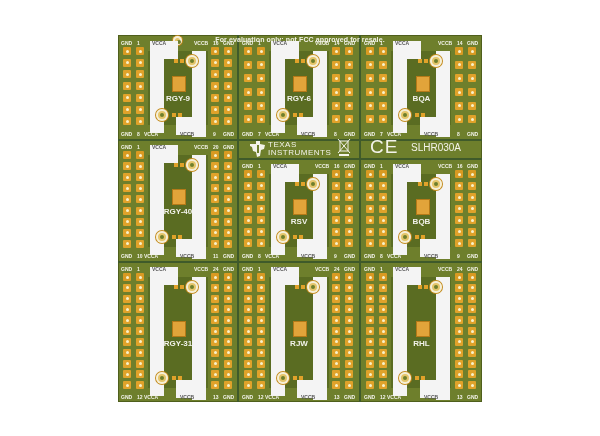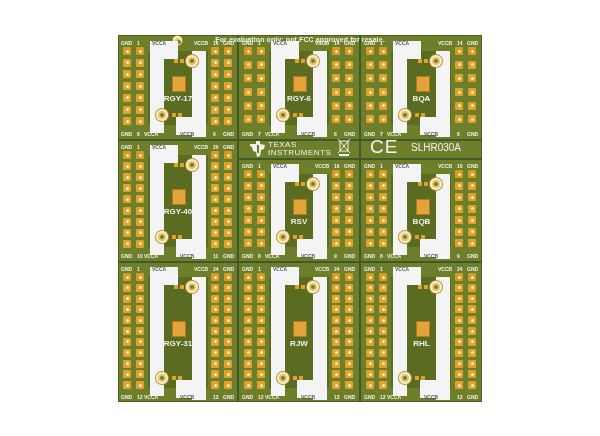--- a/index.html
+++ b/index.html
@@ -104,21 +104,21 @@
       <div class="pad" style="left:18px;top:80.28571428571428px;"></div>
       <div class="pad" style="left:93px;top:80.28571428571428px;"></div>
       <div class="pad" style="left:106px;top:80.28571428571428px;"></div>
       <div class="hole" style="left:68px;top:18px;"></div>
       <div class="smd" style="left:56px;top:22px;"></div>
       <div class="smd" style="left:62px;top:22px;"></div>
       <div class="hole" style="left:38px;top:72px;"></div>
       <div class="smd" style="left:54px;top:76px;"></div>
       <div class="smd" style="left:60px;top:76px;"></div>
       <div class="chip" style="left:54px;top:39px;width:12px;height:14px;"></div>
-      <div class="chipname" style="left:30px;top:57px;">RGY-17</div>
+      <div class="chipname" style="left:30px;top:57px;">RGY-9</div>
     </div>
     <div class="module" style="left: 239px; top: 37px; width: 120px; height: 102px;">
       <div class="center" style="left:30px;top:14px;width:60px;height:74px;"></div>
       <div class="silk" style="left:32px;top:4px;width:14px;height:92px;"></div>
       <div class="silk" style="left:32px;top:4px;width:28px;height:18px;"></div>
       <div class="silk" style="left:74px;top:14px;width:14px;height:86px;"></div>
       <div class="silk" style="left:58px;top:80px;width:30px;height:18px;"></div>
       <div class="plabel" style="left:3px;top:3px;">GND</div>
       <div class="plabel" style="left:19px;top:3px;">1</div>
       <div class="plabel" style="left:34px;top:3px;color:#555;">VCCA</div>

